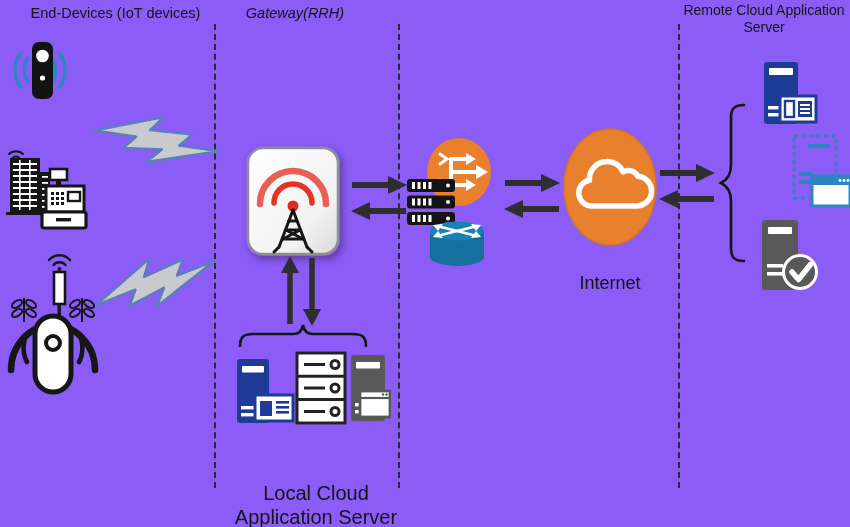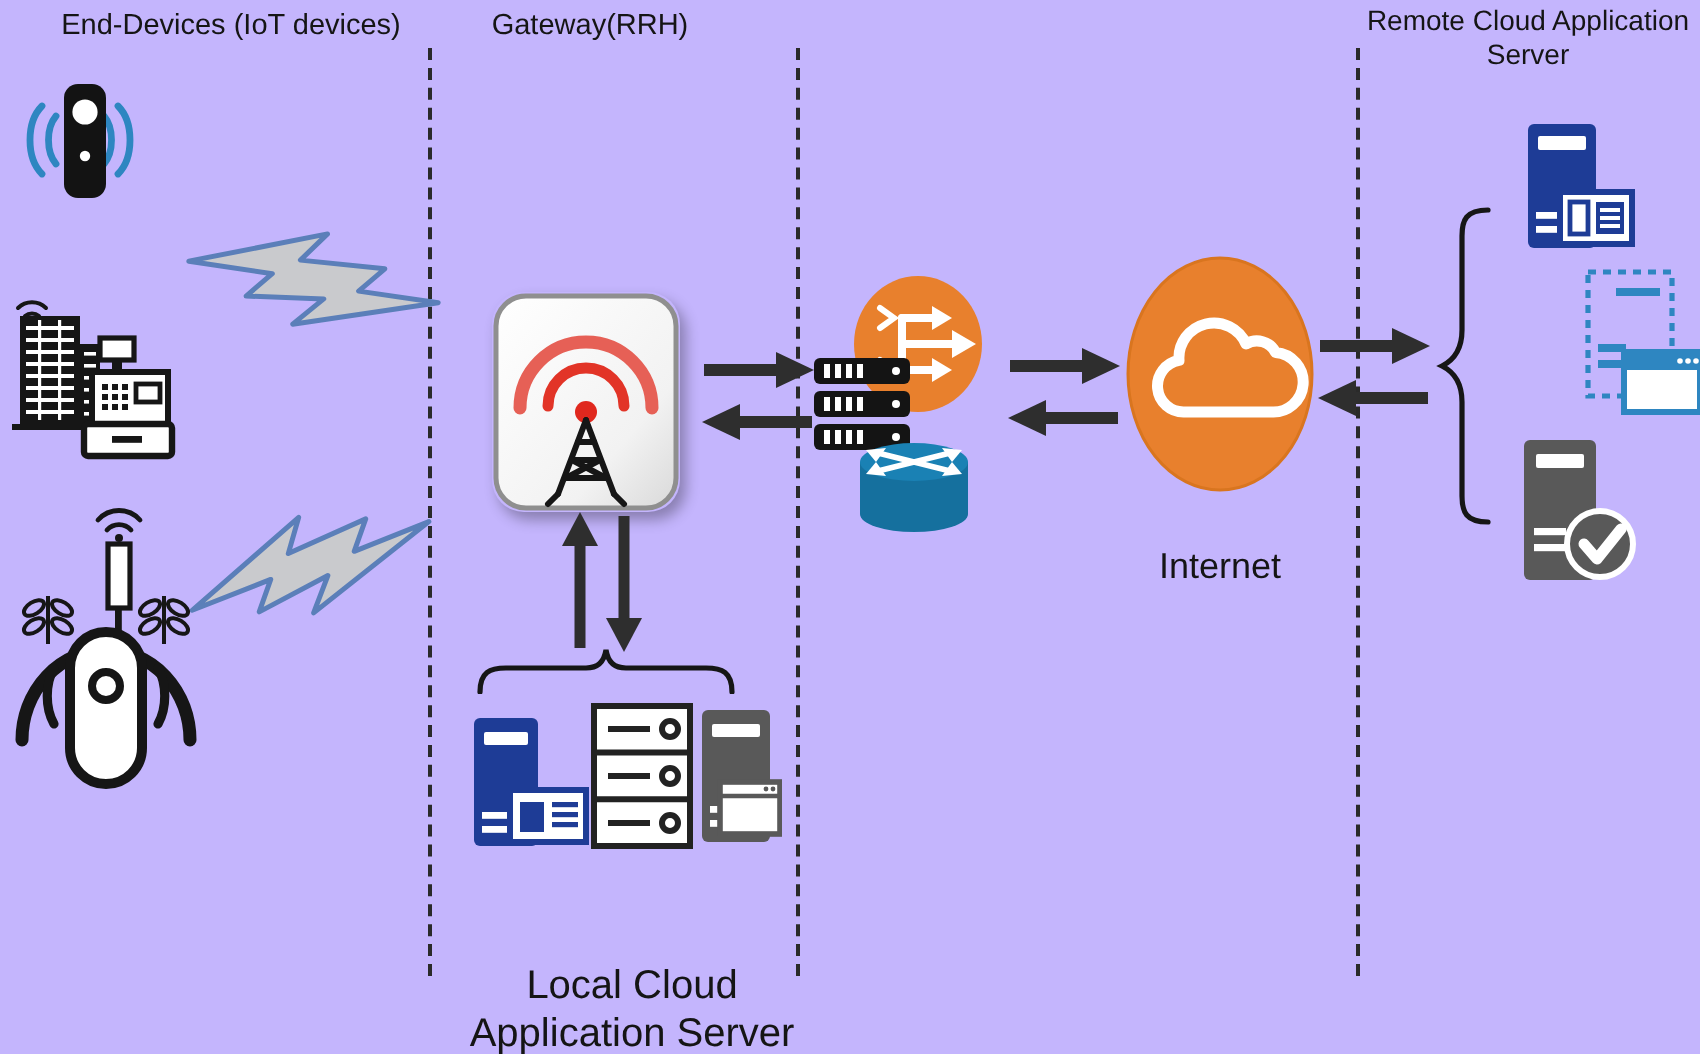--- a/index.html
+++ b/index.html
@@ -1,40 +1,40 @@
 <!DOCTYPE html>
 <html style="--orange: #e8802d; --router_blue: #15709e; --server_navy: #1e3c96; --server_gray: #595959; --accent_blue: #2e86c1; --signal_red: #e0281e; --bolt_fill: #c9cacd; --bolt_stroke: #5b7fb9; --arrow: #2e2e2e;"><head>
 <meta charset="utf-8">
 <style>
   :root{
     --orange:#e8802d; --router_blue:#15709e; --server_navy:#1e3c96;
     --server_gray:#595959; --accent_blue:#2e86c1; --signal_red:#e0281e;
     --bolt_fill:#c9cacd; --bolt_stroke:#5b7fb9; --arrow:#2e2e2e;
   }
   html,body{margin:0;padding:0;background:#fff;}
-  .canvas{position:relative;width:850px;height:527px;background:#c4b5fd;overflow:hidden;
+  .canvas{position:relative;width:850px;height:527px;background:#8b5cf6;overflow:hidden;
           font-family:"Liberation Sans",sans-serif;}
   .lbl{position:absolute;font-size:14.5px;line-height:1.18;color:#151515;text-align:center;}
   .icon{position:absolute;}
   .icon svg{display:block;width:100%;height:100%;}
   .dash{position:absolute;top:24px;height:464px;width:0;border-left:2px dashed #2a2a2a;}
   .gwbox{border-radius:16px;box-shadow:3px 4px 7px rgba(0,0,0,.30);}
   .f-orange{fill:var(--orange);} .f-navy{fill:var(--server_navy);} .f-gray{fill:var(--server_gray);}
   .f-router{fill:var(--router_blue);} .f-red{fill:var(--signal_red);} .f-bolt{fill:var(--bolt_fill);}
   .f-accent{fill:var(--accent_blue);}
   .s-accent{stroke:var(--accent_blue);} .s-navy{stroke:var(--server_navy);} .s-bolt{stroke:var(--bolt_stroke);}
   .arrowg{stroke:var(--arrow);fill:var(--arrow);}
 </style>
 </head>
 <body>
 
 <div class="canvas">
 
   <div class="lbl" style="left:18px;top:5px;width:195px;">End-Devices (IoT devices)</div>
-  <div class="lbl" style="left:230px;top:5px;width:130px;">Gateway(RRH)</div>
+  <div class="lbl" style="left:230px;top:5px;width:130px;font-style:italic;">Gateway(RRH)</div>
   <div class="lbl" style="left:676px;top:2px;width:176px;font-size:14px;">Remote Cloud Application Server</div>
 
   <div class="dash" style="left:214px;"></div>
   <div class="dash" style="left:398px;"></div>
   <div class="dash" style="left:678px;"></div>
 
   <div class="icon" style="left:8px;top:40px;width:64px;height:62px;">
     <svg viewBox="0 0 64 62">
       <g class="s-accent" fill="none" stroke-width="3.4" stroke-linecap="round">
         <path d="M13,13 C5,21 5,39 13,47"></path>

